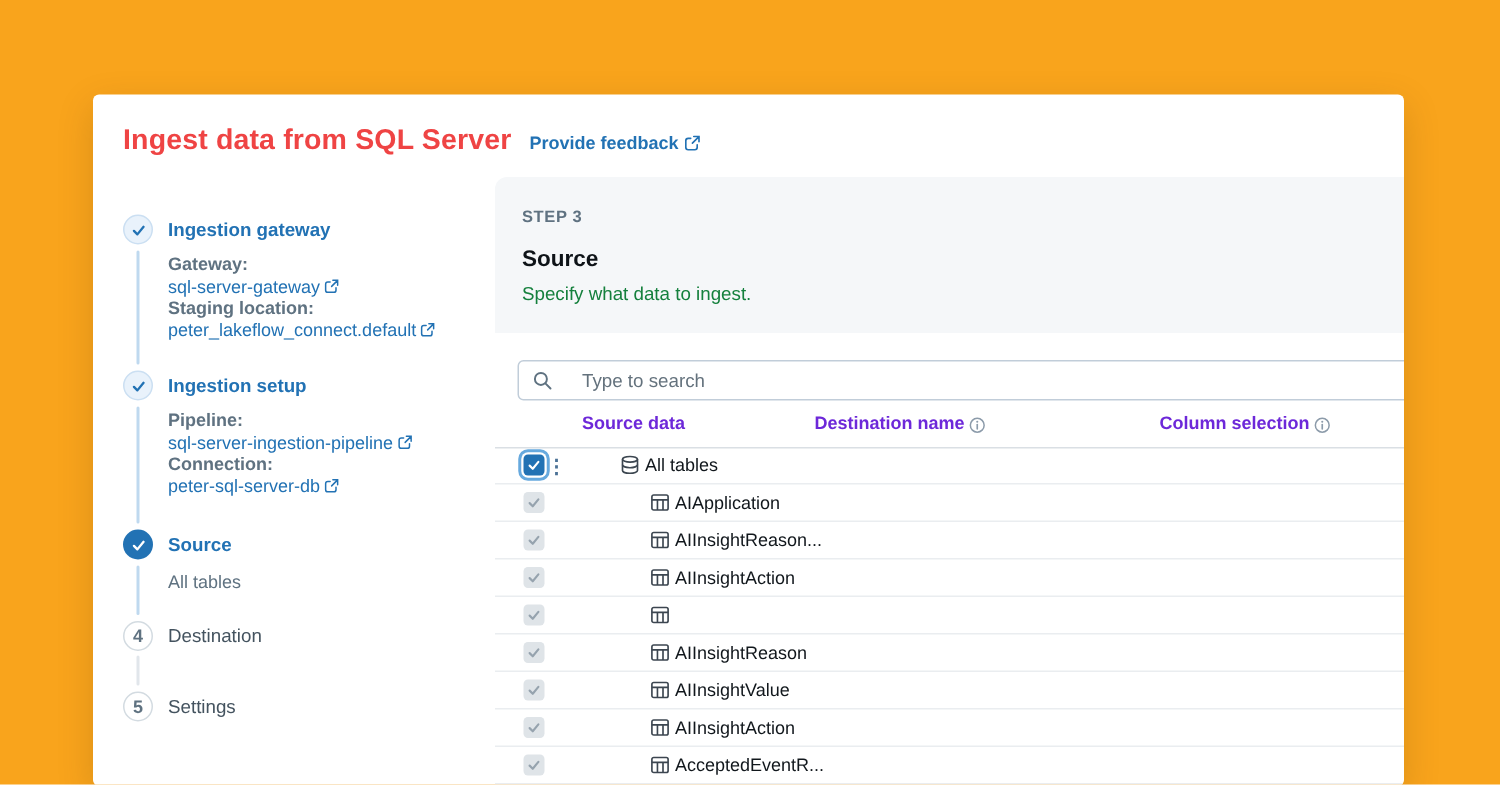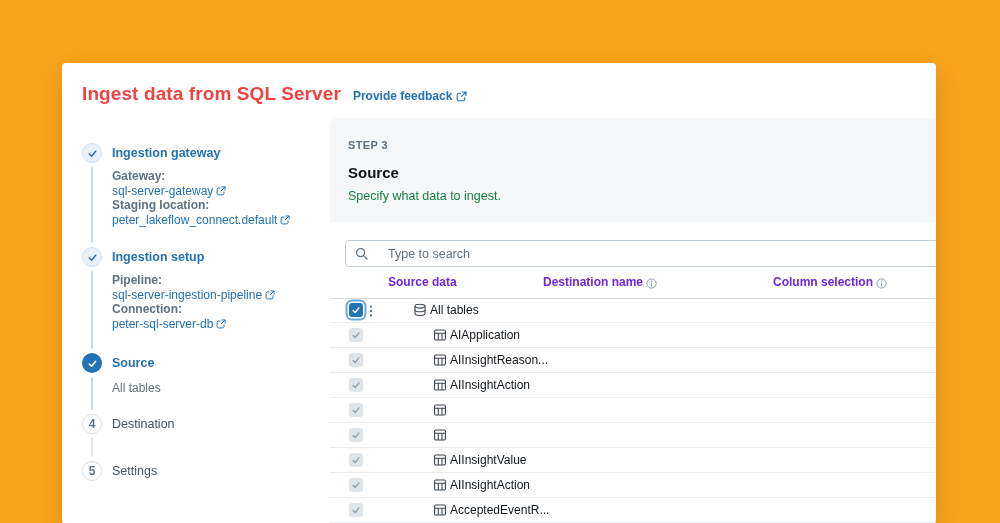--- a/index.html
+++ b/index.html
@@ -327,20 +327,21 @@
 
   <div class="trow">
     <span class="cbx muted">
             <svg width="10" height="10" viewBox="0 0 12 12">
               <use href="#i-check"></use>
             </svg>
           </span>
     <span class="row-icon child"><svg width="14" height="14" viewBox="0 0 14 14">
               <use href="#i-table"></use>
             </svg></span>
+    <span class="row-name child">AIInsightReason</span>
   </div>
 
   <div class="trow">
     <span class="cbx muted">
             <svg width="10" height="10" viewBox="0 0 12 12">
               <use href="#i-check"></use>
             </svg>
           </span>
     <span class="row-icon child"><svg width="14" height="14" viewBox="0 0 14 14">
               <use href="#i-table"></use>

